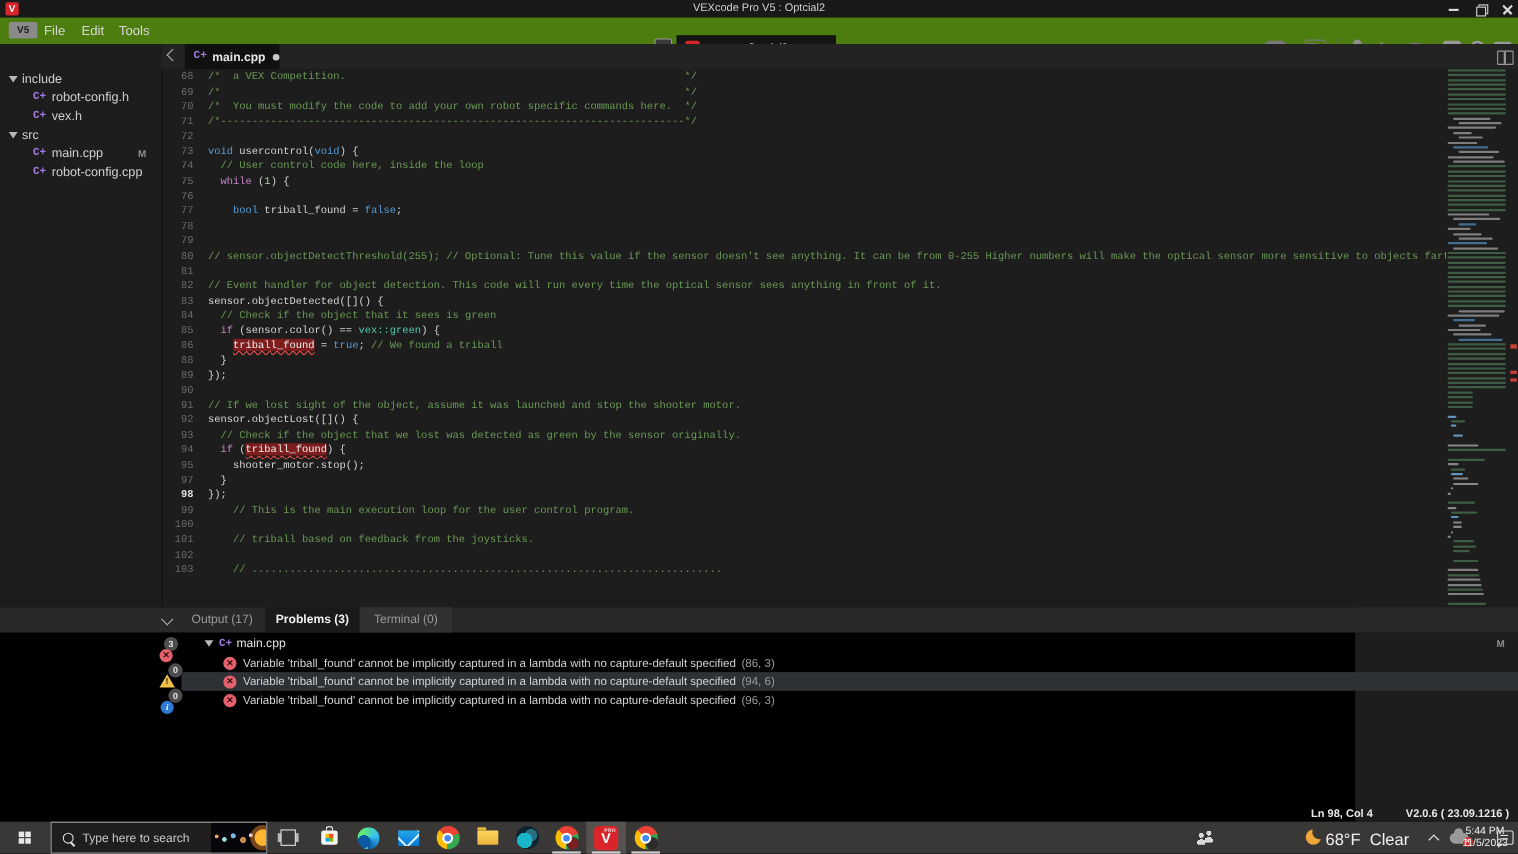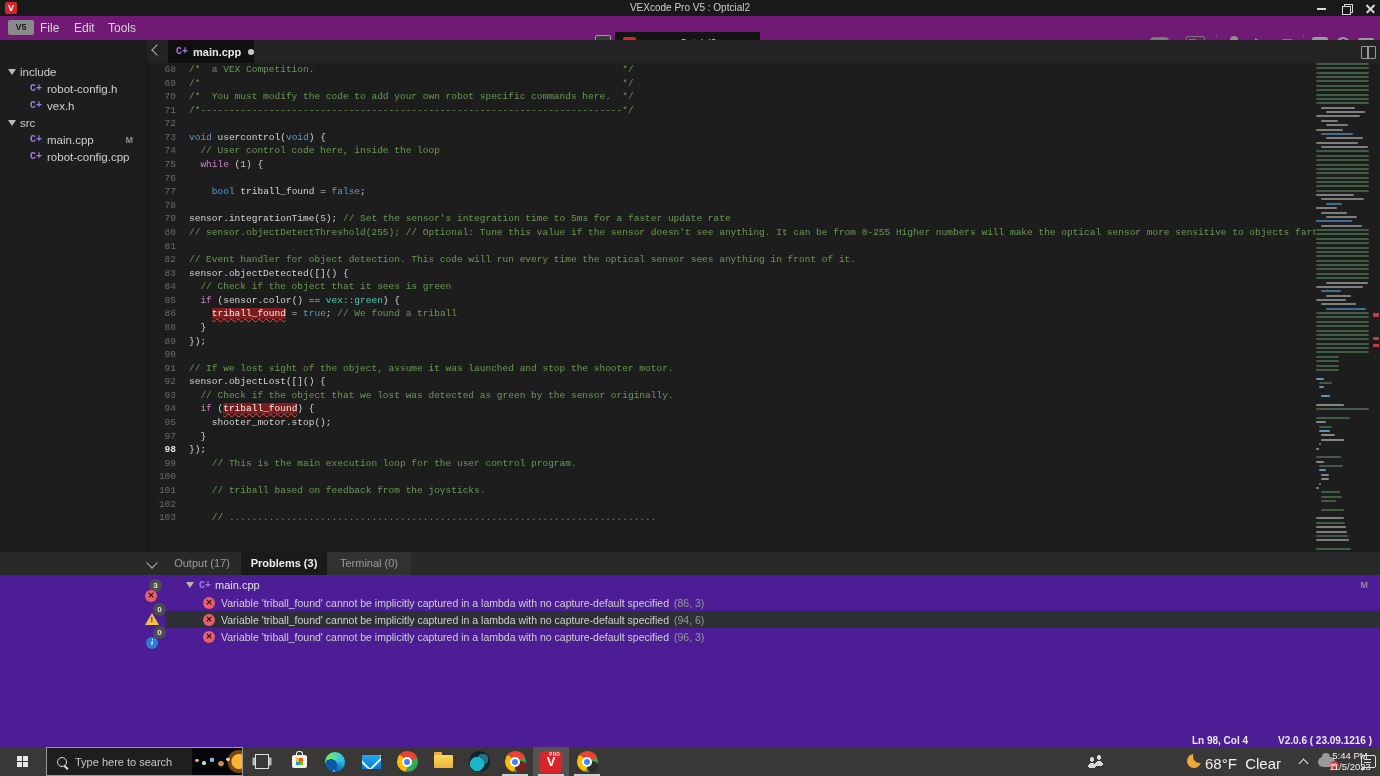--- a/index.html
+++ b/index.html
@@ -13,21 +13,21 @@
   .vexlogo{background:#d9252a;border-radius:2px;color:#fff;font-weight:bold;text-align:center;}
   #tb-logo{left:5px;top:2px;width:12px;height:12px;font-size:9px;line-height:12px;}
   .winbtn{top:3px;width:20px;height:11px;}
   .winbtn .bar{position:absolute;left:5px;top:5px;width:9px;height:1.5px;background:#d8d8d8;}
   .winbtn .sq{position:absolute;left:6px;top:1px;width:7px;height:7px;border:1px solid #d8d8d8;}
   .winbtn .sq2{position:absolute;left:4px;top:3px;width:7px;height:7px;border:1px solid #d8d8d8;background:#191919;}
   .x1,.x2{position:absolute;left:4px;top:5px;width:11px;height:1.5px;background:#d8d8d8;}
   .x1{transform:rotate(45deg);} .x2{transform:rotate(-45deg);}
 
   
-  #menubar{left:0;top:16px;width:1380px;height:24px;background:#701a75;}
+  #menubar{left:0;top:16px;width:1380px;height:24px;background:#4d7c0f;}
   #v5badge{left:8px;top:4px;width:26px;height:15px;background:#8a8a8a;border-radius:2px;color:#1d1d1d;
     font-size:9px;font-weight:bold;text-align:center;line-height:15px;}
   .menu-item{top:0;height:24px;line-height:24px;font-size:12px;color:#d6d6d6;padding:0 6px;}
   #slot-icon{left:595px;top:19px;width:14px;height:17px;border:1.5px solid #9a9a9a;border-radius:2px;
     color:#e8e8e8;font-size:9px;font-weight:bold;text-align:center;line-height:16px;background:#3a3a3a;}
   #project-chip{left:615px;top:16px;width:145px;height:23px;background:#141414;display:flex;align-items:center;}
   #chip-logo{position:relative;margin-left:8px;width:13px;height:13px;font-size:9px;line-height:13px;}
   #chip-label{flex:1;text-align:center;font-size:10px;color:#d0d0d0;}
   .tool-ic{top:21px;}
   .ic-controller{width:19px;height:11px;background:#787878;border-radius:4px;}
@@ -81,21 +81,21 @@
   .tk-n{color:#b5cea8}.tk-t{color:#4ec9b0}
   .tk-e{background:#7d1d1d;color:#f0f0f0;text-decoration:underline wavy #f14c4c 1px;text-underline-offset:2px;border-radius:1px;}
 
   
   #minimap{left:1315px;top:63px;width:57px;height:489px;background:#1d1d1d;overflow:hidden;}
   .mmbar{position:absolute;height:2px;border-radius:1px;opacity:.85;}
   #vscroll{left:1372px;top:63px;width:8px;height:489px;background:#1d1d1d;}
   .errmark{position:absolute;left:1px;width:6px;background:#c24038;}
 
   
-  #panel{left:0;top:552px;width:1380px;height:195px;background:#4c1d95;}
+  #panel{left:0;top:552px;width:1232px;height:195px;background:#000000;}
   #panel-tabbar{left:0;top:0;width:1380px;height:23px;background:#292929;position:absolute;}
   #collapse-chev{left:146px;top:6px;width:12px;height:10px;position:absolute;}
   #collapse-chev::before{content:"";position:absolute;left:2px;top:1px;width:7px;height:7px;border-left:1.5px solid #b0b0b0;
     border-bottom:1.5px solid #b0b0b0;transform:rotate(-45deg);}
   .ptab{position:absolute;top:0;height:23px;line-height:23px;font-size:11px;color:#9a9a9a;text-align:center;}
   .ptab.active{background:#1a1a1a;color:#efefef;font-weight:bold;}
   .ptab.shaded{background:#313131;}
   .cnt-badge{position:absolute;width:13px;height:13px;border-radius:50%;background:#4d4d4d;color:#e8e8e8;
     font-size:8px;font-weight:bold;text-align:center;line-height:13px;}
   .sev-ic{position:absolute;width:12px;height:12px;border-radius:50%;font-size:8px;font-weight:bold;
@@ -276,21 +276,21 @@
       <div class="cl"><span class="ln">69</span><span class="ct"><span class="tk-c">/*                                                                          */</span></span></div>
       <div class="cl"><span class="ln">70</span><span class="ct"><span class="tk-c">/*  You must modify the code to add your own robot specific commands here.  */</span></span></div>
       <div class="cl"><span class="ln">71</span><span class="ct"><span class="tk-c">/*--------------------------------------------------------------------------*/</span></span></div>
       <div class="cl"><span class="ln">72</span><span class="ct"></span></div>
       <div class="cl"><span class="ln">73</span><span class="ct"><span class="tk-k">void</span><span class="tk-p"> usercontrol(</span><span class="tk-k">void</span><span class="tk-p">) {</span></span></div>
       <div class="cl"><span class="ln">74</span><span class="ct"><span class="tk-c">  // User control code here, inside the loop</span></span></div>
       <div class="cl"><span class="ln">75</span><span class="ct"><span class="tk-p">  </span><span class="tk-f">while</span><span class="tk-p"> (</span><span class="tk-n">1</span><span class="tk-p">) {</span></span></div>
       <div class="cl"><span class="ln">76</span><span class="ct"></span></div>
       <div class="cl"><span class="ln">77</span><span class="ct"><span class="tk-p">    </span><span class="tk-k">bool</span><span class="tk-p"> triball_found = </span><span class="tk-k">false</span><span class="tk-p">;</span></span></div>
       <div class="cl"><span class="ln">78</span><span class="ct"></span></div>
-      <div class="cl"><span class="ln">79</span><span class="ct"><span class="tk-p">sensor.integrationTime(</span><span class="tk-n">5</span><span class="tk-p">); </span><span class="tk-c">// Set the sensor's integration time to 5ms for a faster update rate</span></span></div>
+      <div class="cl"><span class="ln">79</span></div>
       <div class="cl"><span class="ln">80</span><span class="ct"><span class="tk-c">// sensor.objectDetectThreshold(255); // Optional: Tune this value if the sensor doesn't see anything. It can be from 0-255 Higher numbers will make the optical sensor more sensitive to objects farther a</span></span></div>
       <div class="cl"><span class="ln">81</span><span class="ct"></span></div>
       <div class="cl"><span class="ln">82</span><span class="ct"><span class="tk-c">// Event handler for object detection. This code will run every time the optical sensor sees anything in front of it.</span></span></div>
       <div class="cl"><span class="ln">83</span><span class="ct"><span class="tk-p">sensor.objectDetected([]() {</span></span></div>
       <div class="cl"><span class="ln">84</span><span class="ct"><span class="tk-c">  // Check if the object that it sees is green</span></span></div>
       <div class="cl"><span class="ln">85</span><span class="ct"><span class="tk-p">  </span><span class="tk-f">if</span><span class="tk-p"> (sensor.color() == </span><span class="tk-t">vex::green</span><span class="tk-p">) {</span></span></div>
       <div class="cl"><span class="ln">86</span><span class="ct"><span class="tk-p">    </span><span class="tk-e">triball_found</span><span class="tk-p"> = </span><span class="tk-k">true</span><span class="tk-p">; </span><span class="tk-c">// We found a triball</span></span></div>
       <div class="cl"><span class="ln">88</span><span class="ct"><span class="tk-p">  }</span></span></div>
       <div class="cl"><span class="ln">89</span><span class="ct"><span class="tk-p">});</span></span></div>
       <div class="cl"><span class="ln">90</span><span class="ct"></span></div>

